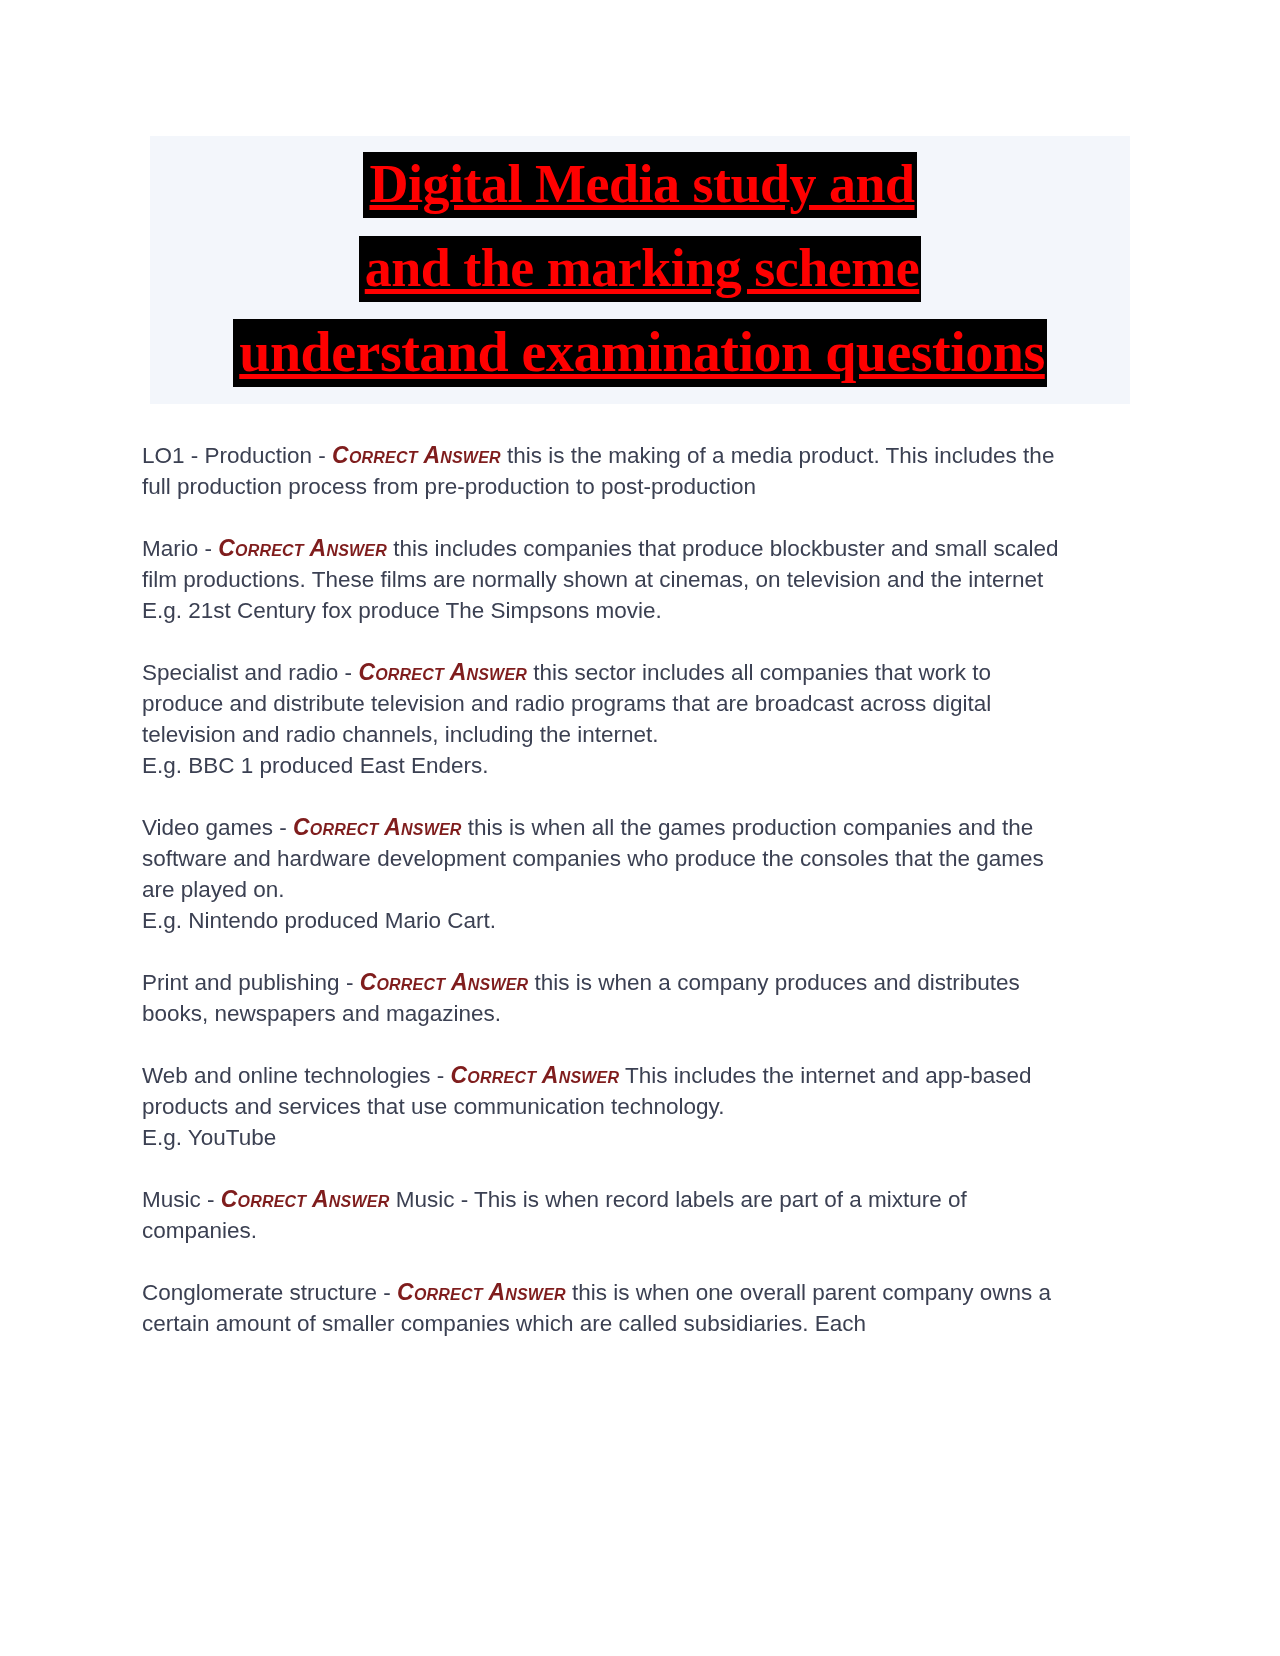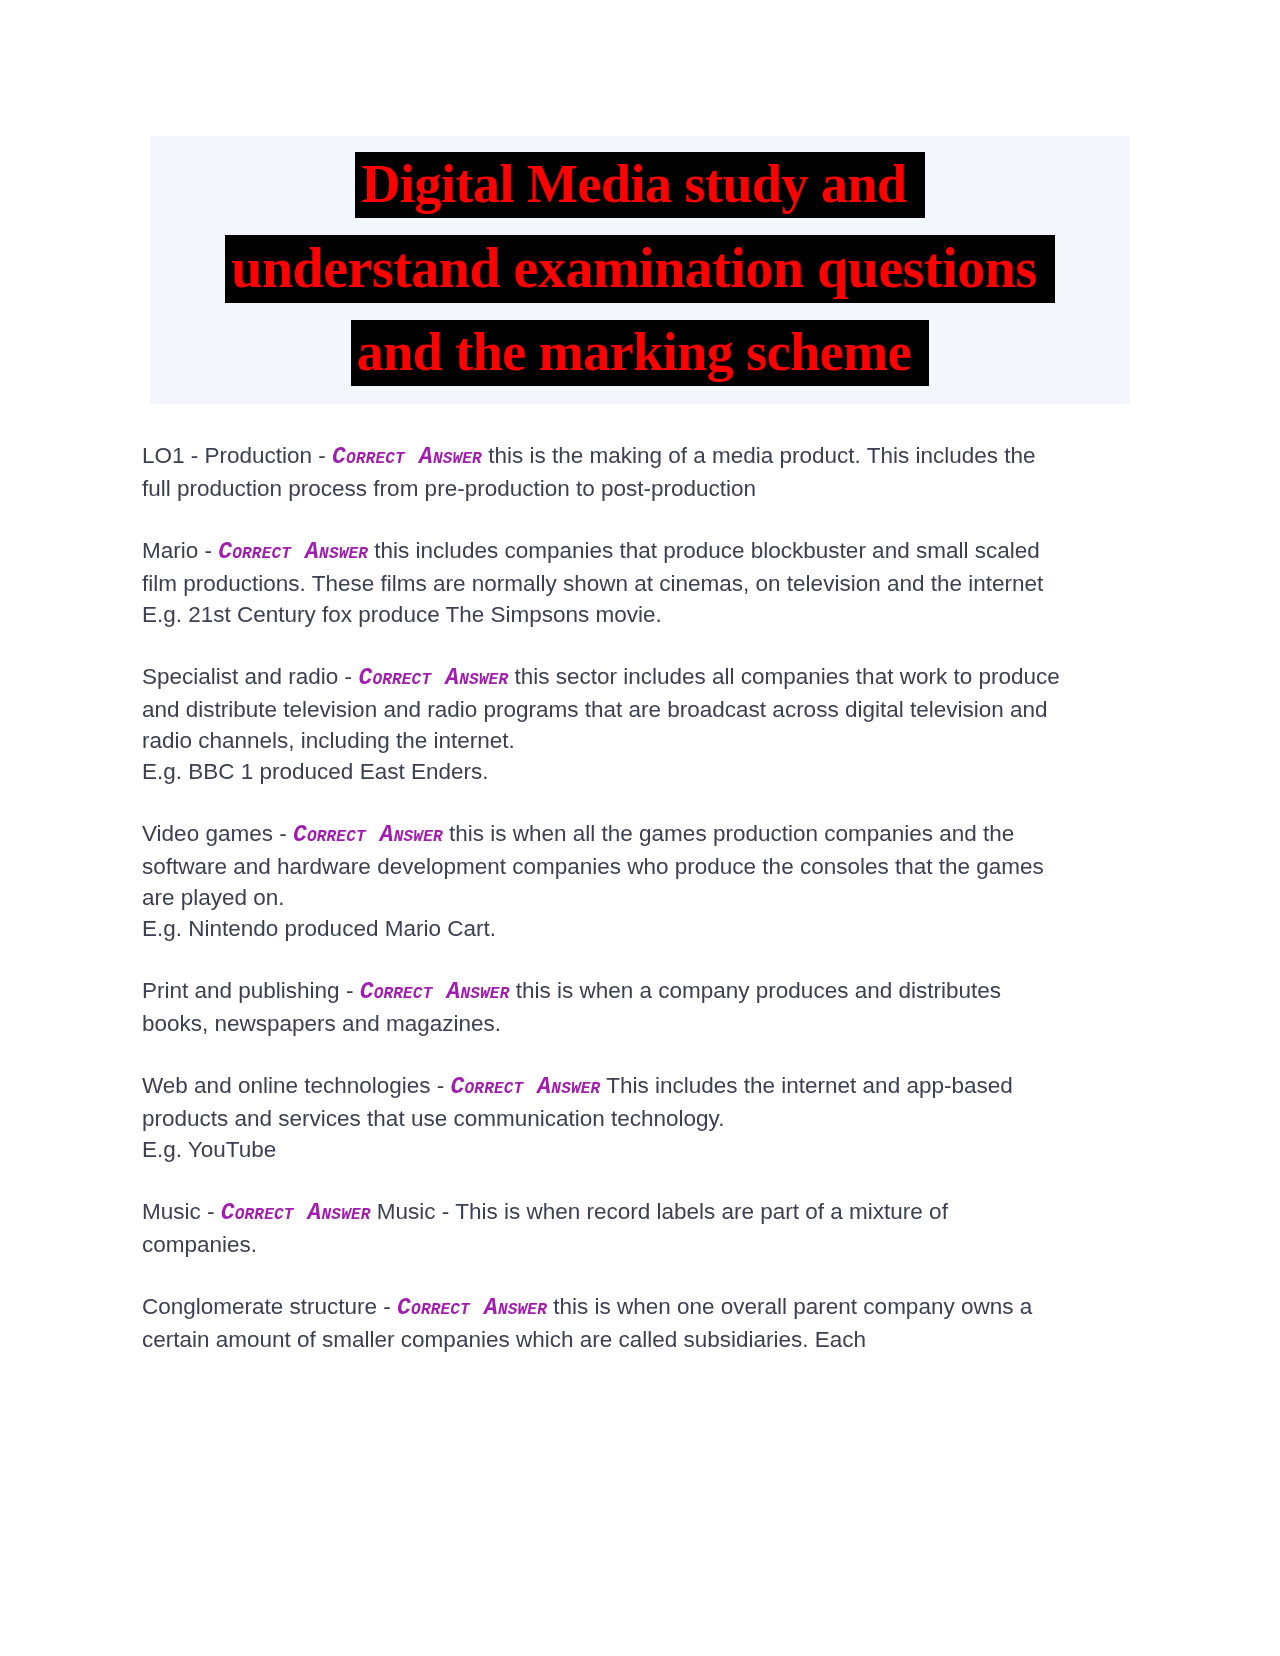--- a/index.html
+++ b/index.html
@@ -39,22 +39,23 @@
     font-weight: bold;
     font-size: 54px;
     line-height: 84px;
     letter-spacing: -0.5px;
     color: #ff0000;
     white-space: nowrap;
     margin: 0;
   }
   .title-line > span.hl {
     background: #000000;
-    padding: 2px 18px 4px 6px;
+    padding: 2px 2px 4px 6px;
     box-decoration-break: clone;
+    text-decoration: underline;
     -webkit-box-decoration-break: clone;
   }
   .title-line.wide {
     font-size: 56px;
   }
 
   
   .body-col {
     position: absolute;
     left: 142px;
@@ -65,38 +66,37 @@
     font-size: 22.5px;
     line-height: 31px;
     margin: 0 0 31px 0;
     color: #3b4052;
     text-align: left;
     word-spacing: 0px;
   }
   .para:last-child { margin-bottom: 12px; }
 
   .ca {
-    color: #a21caf;
+    color: #7f1d1d;
     font-weight: bold;
     font-style: italic;
     font-variant: small-caps;
     font-size: 23px;
     letter-spacing: 0.2px;
-    font-family: Liberation Mono, monospace;
   }
 </style>
 </head>
 <body>
 
 <div class="page">
 
   <div class="title-block">
     <div class="title-line"><span class="hl">Digital Media study and</span></div>
+    <div class="title-line"><span class="hl">and the marking scheme</span></div>
     <div class="title-line wide"><span class="hl">understand examination questions</span></div>
-    <div class="title-line"><span class="hl">and the marking scheme</span></div>
   </div>
 
   <div class="body-col" id="body-col">
       <p class="para"><span>LO1 - Production - </span><span class="ca">Correct Answer</span><span> this is the making of a media product. This includes the full production process from pre-production to post-production</span></p>
       <p class="para"><span>Mario - </span><span class="ca">Correct Answer</span><span> this includes companies that produce blockbuster and small scaled film productions. These films are normally shown at cinemas, on television and the internet</span><br><span>E.g. 21st Century fox produce The Simpsons movie.</span></p>
       <p class="para"><span>Specialist and radio - </span><span class="ca">Correct Answer</span><span> this sector includes all companies that work to produce and distribute television and radio programs that are broadcast across digital television and radio channels, including the internet.</span><br><span>E.g. BBC 1 produced East Enders.</span></p>
       <p class="para"><span>Video games - </span><span class="ca">Correct Answer</span><span> this is when all the games production companies and the software and hardware development companies who produce the consoles that the games are played on.</span><br><span>E.g. Nintendo produced Mario Cart.</span></p>
       <p class="para"><span>Print and publishing - </span><span class="ca">Correct Answer</span><span> this is when a company produces and distributes books, newspapers and magazines.</span><br></p>
       <p class="para"><span>Web and online technologies - </span><span class="ca">Correct Answer</span><span> This includes the internet and app-based products and services that use communication technology.</span><br><span>E.g. YouTube</span></p>
       <p class="para"><span>Music - </span><span class="ca">Correct Answer</span><span> Music - This is when record labels are part of a mixture of companies.</span><br></p>

